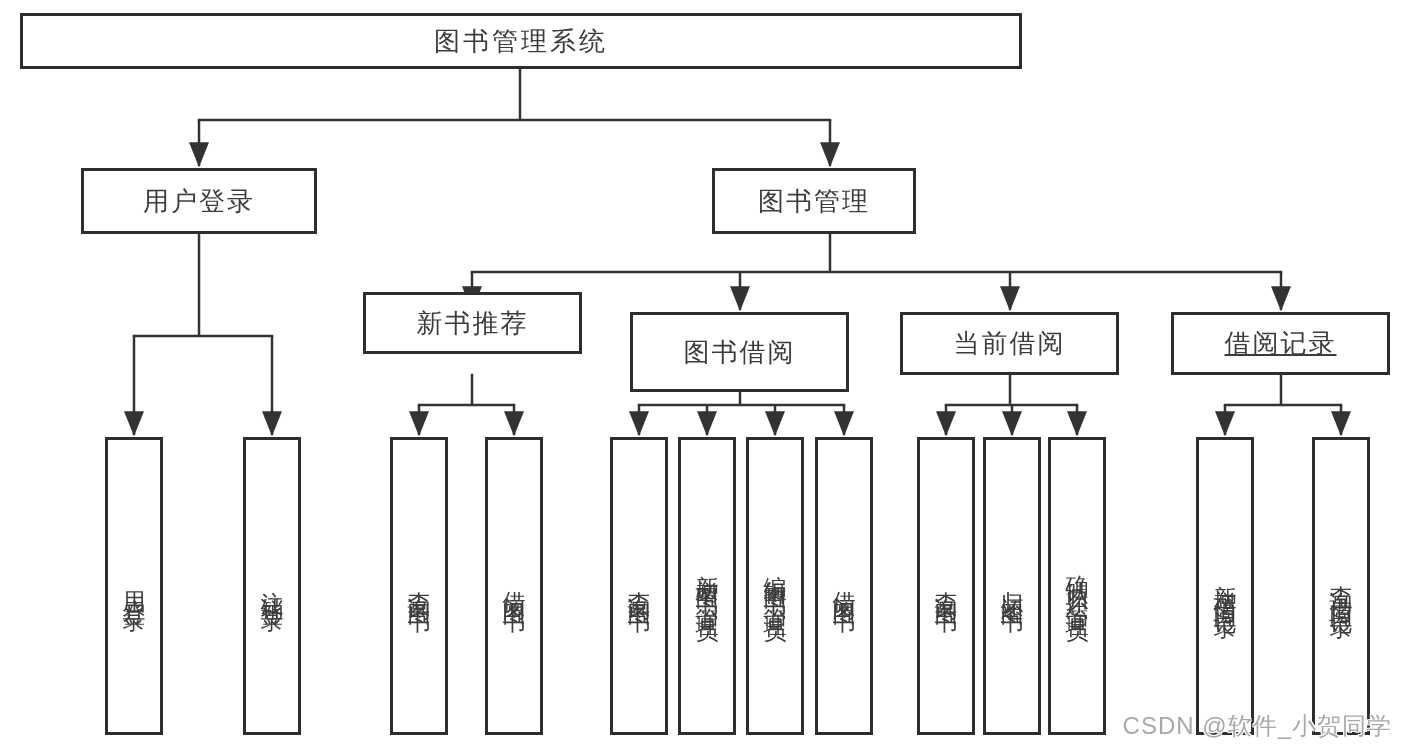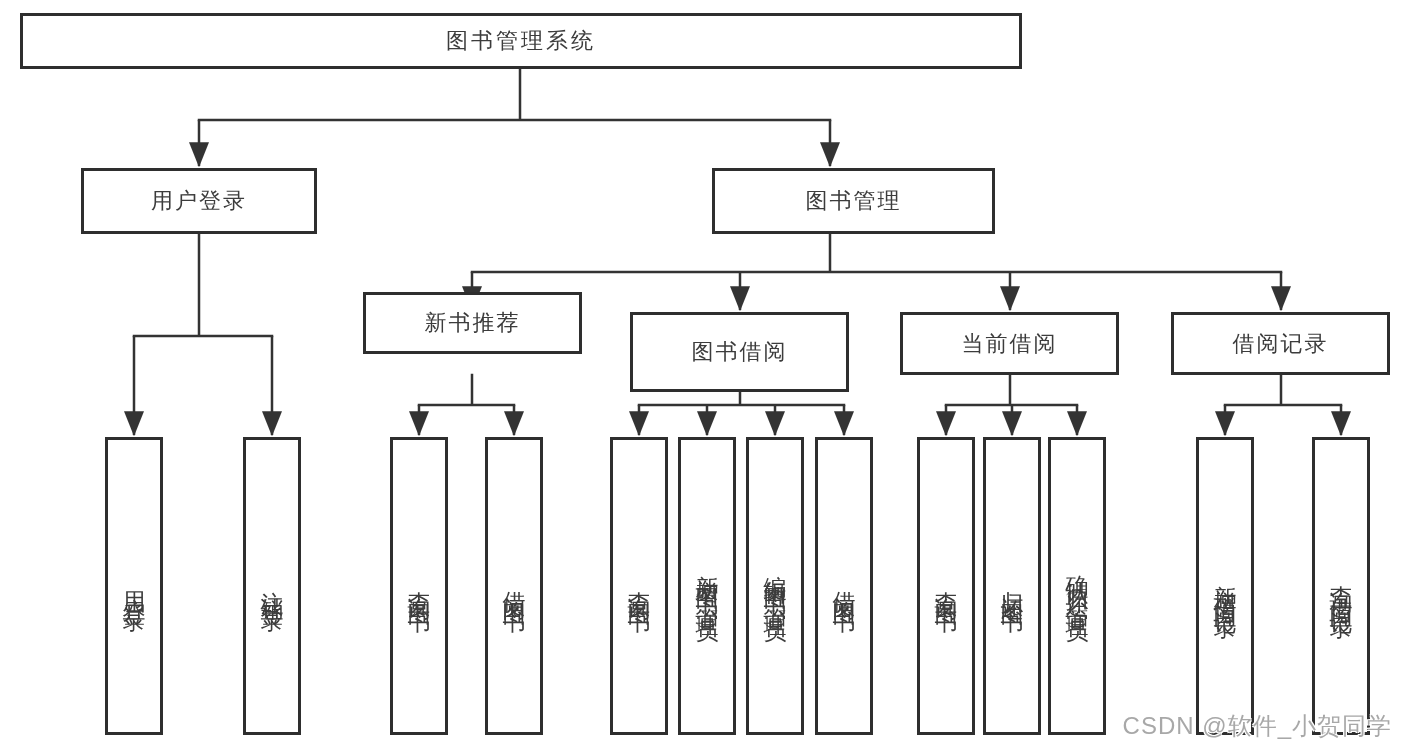--- a/index.html
+++ b/index.html
@@ -24,21 +24,21 @@
   .wires .trunk{stroke-linecap:square;}
   #arrowhead path{fill:var(--line);stroke:none;}
   .node{
     position:absolute;
     box-sizing:border-box;
     background:var(--box-fill);
     border:3px solid var(--box-border);
     display:flex;align-items:center;justify-content:center;
     color:var(--text);
   }
-  .hlabel{font-size:22px;letter-spacing:2px;white-space:nowrap;}
+  .hlabel{font-size:26px;letter-spacing:2px;white-space:nowrap;}
   .root .hlabel{letter-spacing:3px;}
   .leaf{width:58px;top:437px;height:298px;}
   .vtext{
     writing-mode:vertical-rl;
     font-size:23px;
     line-height:1;
     letter-spacing:0.28em;
     white-space:nowrap;
   }
   .watermark{
@@ -111,34 +111,34 @@
     </g>
   </svg>
 
   <div class="node root" style="left:20px;top:13px;width:1002px;height:56px;">
     <span class="hlabel">图书管理系统</span>
   </div>
 
   <div class="node" style="left:81px;top:168px;width:236px;height:66px;">
     <span class="hlabel">用户登录</span>
   </div>
-  <div class="node" style="left:712px;top:168px;width:283px;height:66px;">
+  <div class="node" style="left:712px;top:168px;width:204px;height:66px;">
     <span class="hlabel">图书管理</span>
   </div>
 
   <div class="node" style="left:363px;top:292px;width:219px;height:62px;">
     <span class="hlabel">新书推荐</span>
   </div>
   <div class="node" style="left:630px;top:312px;width:219px;height:80px;">
     <span class="hlabel">图书借阅</span>
   </div>
   <div class="node" style="left:900px;top:312px;width:219px;height:63px;">
     <span class="hlabel">当前借阅</span>
   </div>
-  <div class="node" style="left:1171px;top:312px;width:219px;height:63px;">
+  <div class="node" style="left:1171px;top:312px;width:219px;height:63px;text-decoration:underline;">
     <span class="hlabel">借阅记录</span>
   </div>
 
   <div class="node leaf" style="left:105px;">
     <span class="vtext">用户登录</span>
   </div>
   <div class="node leaf" style="left:243px;">
     <span class="vtext">注销登录</span>
   </div>
 

